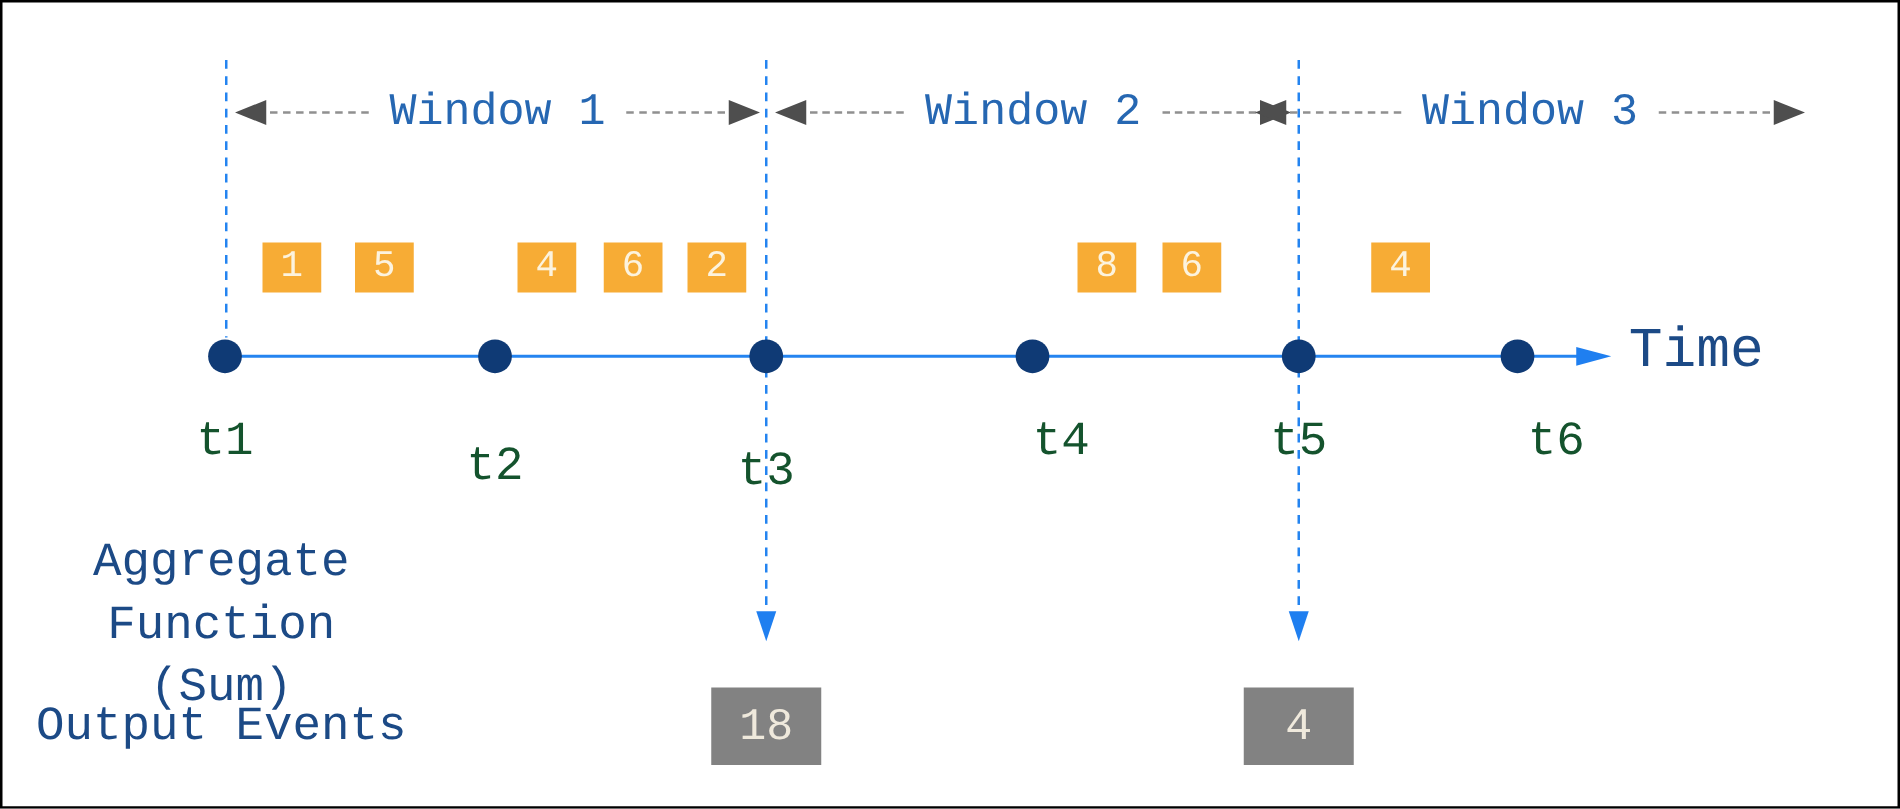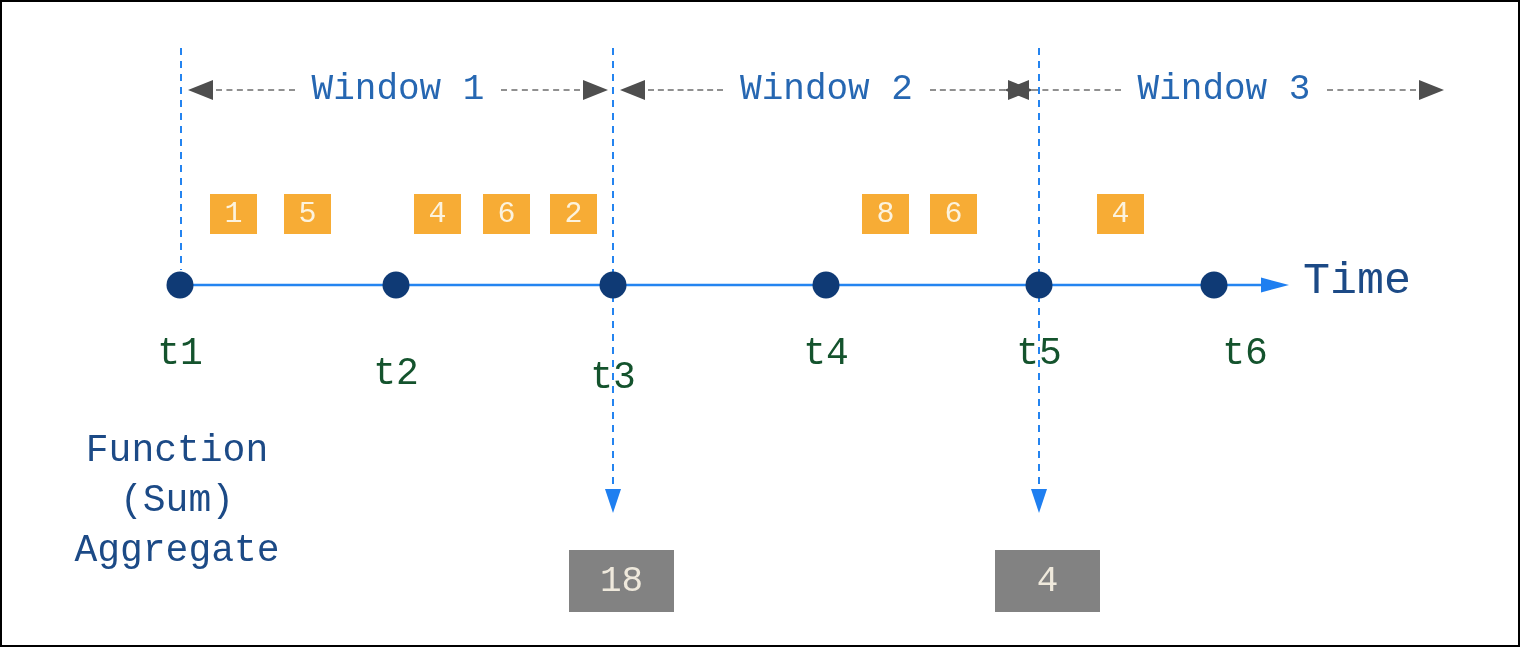--- a/index.html
+++ b/index.html
@@ -84,28 +84,28 @@
   .tick {
     position: absolute;
     top: 330px;
     width: 90px;
     text-align: center;
     font-size: 38px;
     font-weight: 300;
     color: #14532d;
   }
   .tk0 { left: 133px; } .tk1 { left: 349px; margin-top: 20px; }
-  .tk2 { left: 566px; margin-top: 24px; } .tk3 { left: 779px; }
+  .tk2 { left: 566px; margin-top: 24px; } .tk3 { left: 802px; }
   .tk4 { left: 992px; } .tk5 { left: 1198px; }
 
   
   .output-box {
     position: absolute;
     top: 548px;
-    width: 105px;
+    width: 88px;
     height: 62px;
     background: #828282;
     color: #efe9dc;
     font-size: 36px;
     font-weight: 300;
     display: flex;
     align-items: center;
     justify-content: center;
   }
   .ob0 { left: 567px; }
@@ -205,19 +205,20 @@
   <div class="tick tk1">t2</div>
   <div class="tick tk2">t3</div>
   <div class="tick tk3">t4</div>
   <div class="tick tk4">t5</div>
   <div class="tick tk5">t6</div>
 
   <div class="output-box ob0">18</div>
   <div class="output-box ob1">4</div>
 
   <div class="agg-label">
+    <span>Aggregate</span>
     <span>Function (Sum)</span>
-    <span>Aggregate</span>
-  </div>
+  </div>
+  <div class="output-events-label">Output Events</div>
 
   <div class="time-label">Time</div>
 
 </div>
 
 </body></html>

